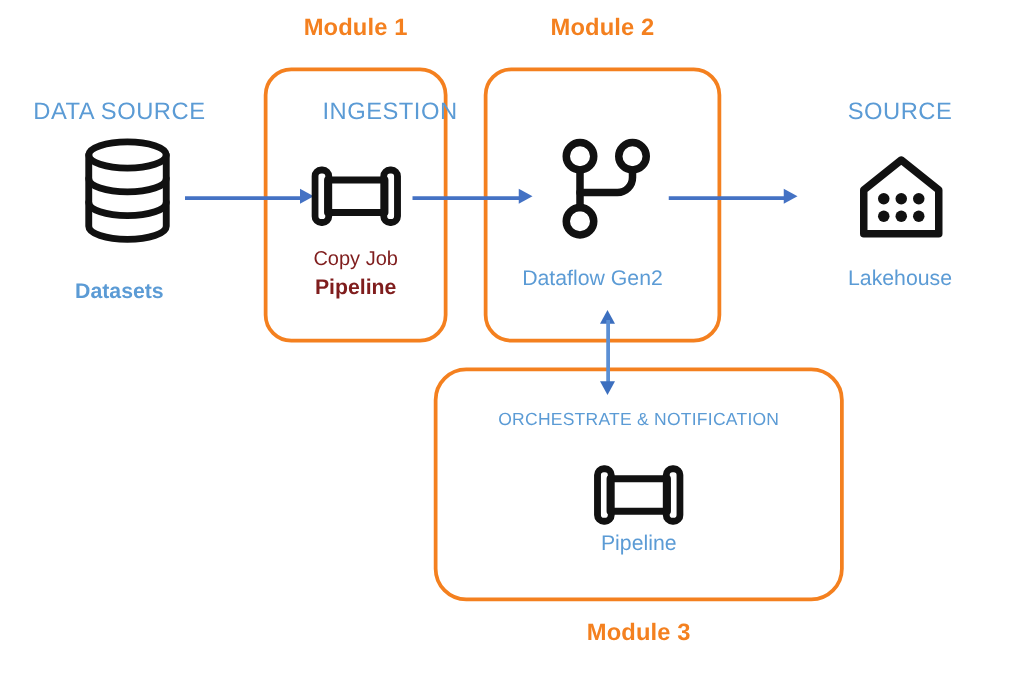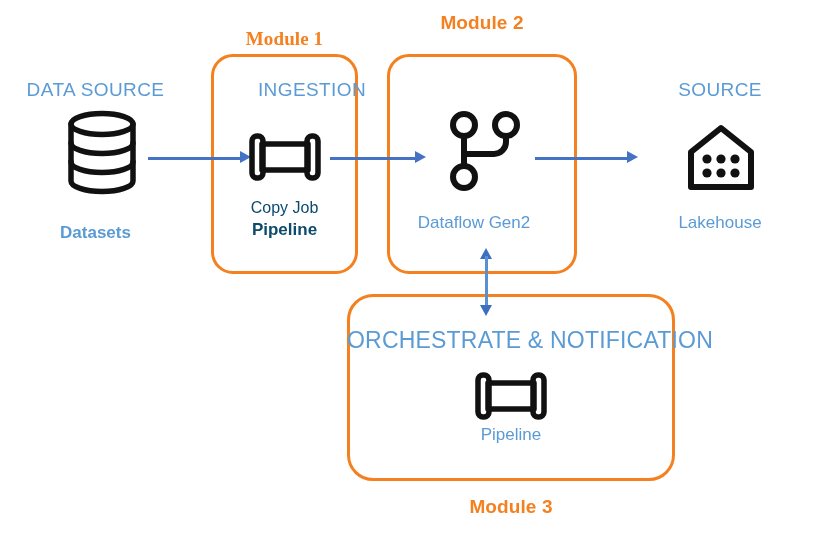--- a/index.html
+++ b/index.html
@@ -33,21 +33,21 @@
   
   .module-caption {
     position: absolute;
     color: #F4801F;
     font-weight: bold;
     font-size: 19px;
     letter-spacing: 0.1px;
     white-space: nowrap;
     text-align: center;
   }
-  #module1-caption { left: 211px; top: 28px;  width: 147px; font-family: Liberation Serif, serif; }
+  #module1-caption { left: 211px; top: 12px;  width: 147px; }
   #module2-caption { left: 387px; top: 12px;  width: 190px; }
   #module3-caption { left: 347px; top: 496px; width: 328px; }
 
   
   .stage-header {
     position: absolute;
     color: #5B9BD5;
     font-size: 19px;
     letter-spacing: 0.4px;
     white-space: nowrap;
@@ -69,34 +69,34 @@
   }
   #datasets-label   { left: 8px;   top: 222px; width: 175px; font-weight: bold; }
   #dataflow-label   { left: 368px; top: 212px; width: 212px; }
   #lakehouse-label  { left: 640px; top: 212px; width: 160px; }
   #orch-pipeline-label { left: 347px; top: 424px; width: 328px; }
 
   
   #copyjob-label {
     position: absolute;
     left: 211px; top: 197px; width: 147px;
-    color: #0c4a6e;
+    color: #7f1d1d;
     text-align: center;
     font-size: 16px;
     line-height: 22px;
   }
   #copyjob-label .ln1, #copyjob-label .ln2 { display: block; font-weight: normal; }
   #copyjob-label .ln3 { display: block; font-weight: bold; font-size: 17px; }
 
   
   #orchestrate-header {
     position: absolute;
     left: 347px; top: 327px; width: 328px;
     color: #5B9BD5;
-    font-size: 23px;
+    font-size: 14px;
     text-align: center;
     letter-spacing: 0.2px;
     white-space: nowrap;
   }
 
   
   .icon-wrap { position: absolute; }
   #db-icon        { left: 57px;  top: 110px; width: 90px;  height: 85px; }
   #copyjob-icon   { left: 249px; top: 131px; width: 72px;  height: 52px; }
   #dataflow-icon  { left: 447px; top: 110px; width: 76px;  height: 82px; }

